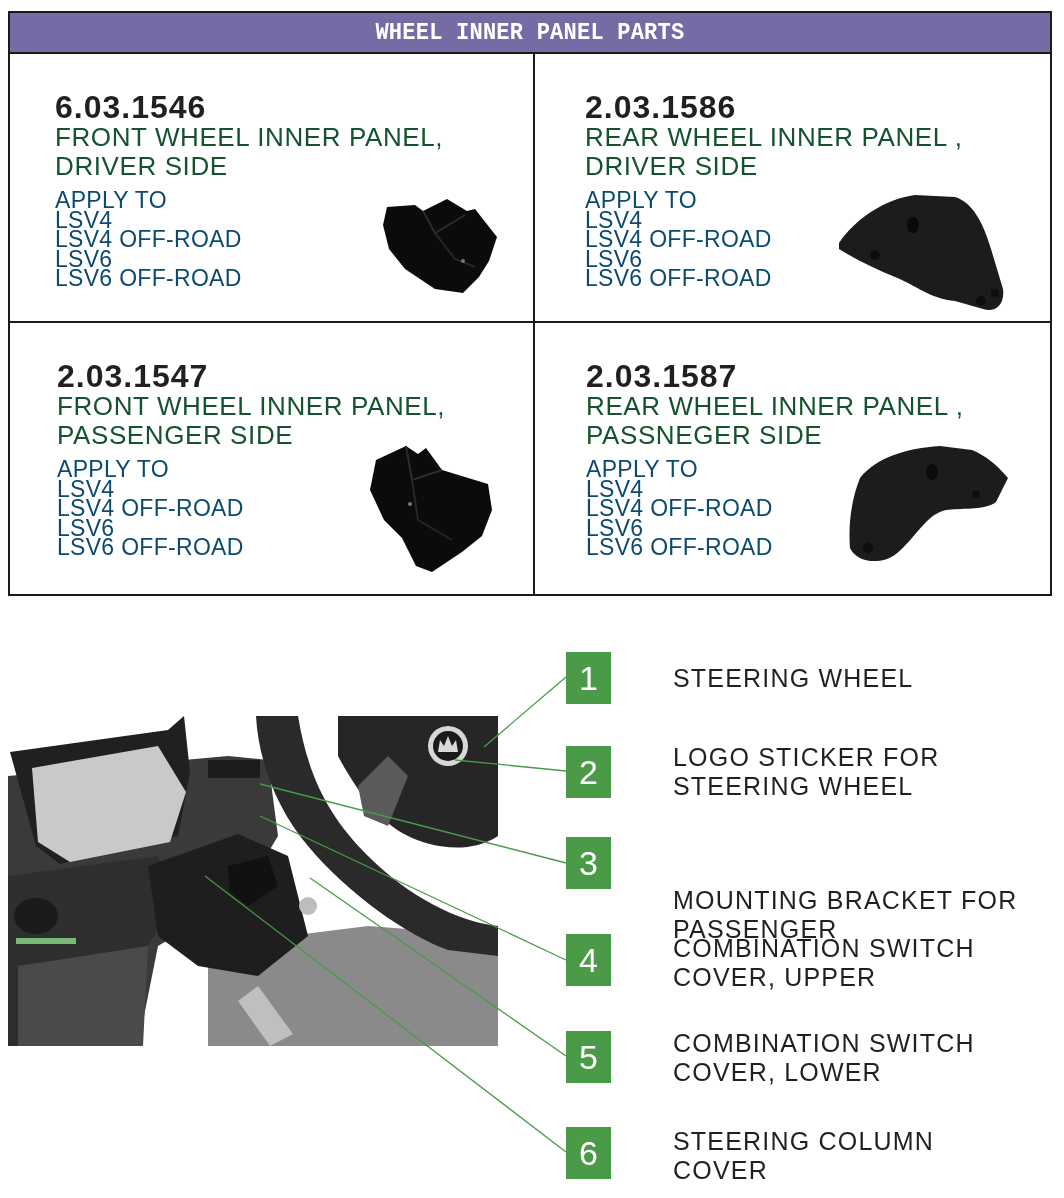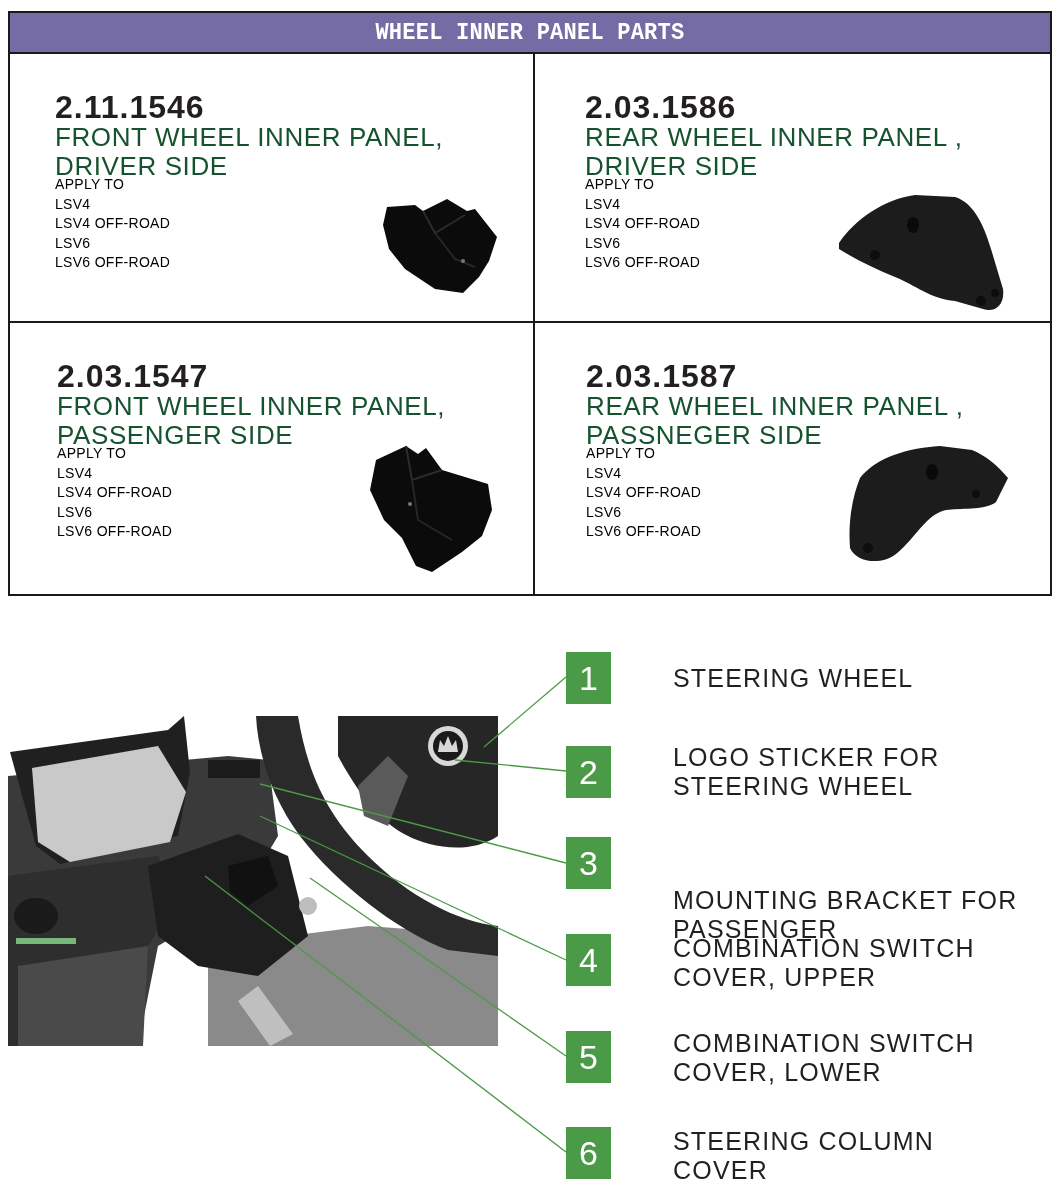--- a/index.html
+++ b/index.html
@@ -7,21 +7,21 @@
 
   .table { position:absolute; left:8px; top:11px; width:1044px; height:585px; border:2px solid #1a1a1a; box-sizing:border-box; }
   .table-header { position:absolute; left:0; top:0; right:0; height:39px; background:#756ca6; border-bottom:2px solid #1a1a1a; display:flex; align-items:center; justify-content:center;font-family:Liberation Mono, monospace; }
   .table-header span { color:#ffffff; font-weight:bold; font-size:24px; letter-spacing:0.2px; transform:scaleX(0.92); display:inline-block; }
   .vline { position:absolute; left:523px; top:41px; width:2px; bottom:0; background:#1a1a1a; }
   .hline { position:absolute; left:0; right:0; top:308px; height:2px; background:#1a1a1a; }
 
   .cell { position:absolute; }
   .cell .partno { position:absolute; left:0; top:0; font-size:32px; font-weight:bold; color:#231f20; letter-spacing:1px; }
   .cell .title { position:absolute; left:0; top:34px; font-size:26px; line-height:29px; color:#14532d; letter-spacing:0.6px; white-space:pre; }
-  .cell .apply { position:absolute; left:0; top:86px; font-size:14px; line-height:19.5px; color:#000000; letter-spacing:0.3px; }
+  .cell .apply { position:absolute; left:0; top:102px; font-size:23px; line-height:19.5px; color:#0c4a6e; letter-spacing:0.3px; }
   .cell .apply div { white-space:nowrap; }
   .cell svg { position:absolute; }
 
   .photo { position:absolute; left:8px; top:716px; width:490px; height:330px; overflow:hidden; }
   .leaders { position:absolute; left:0; top:0; width:1064px; height:1198px; pointer-events:none; }
 
   .badge { position:absolute; left:566px; width:45px; height:52px; background:#4a9a47; color:#ffffff; font-size:34px; display:flex; align-items:center; justify-content:center; }
   .label { position:absolute; left:645px; font-size:25px; line-height:29px; color:#231f20; letter-spacing:1.2px; }
   .label div { white-space:nowrap;margin-left:28px; }
 </style>
@@ -29,21 +29,21 @@
 <body>
 
 <div class="table">
   <div class="table-header">
     <span>WHEEL INNER PANEL PARTS</span>
   </div>
   <div class="vline"></div>
   <div class="hline"></div>
 
   <div class="cell" style="left:45px; top:76px; width:470px; height:220px;">
-    <div class="partno">2.11.1546</div>
+    <div class="partno">6.03.1546</div>
     <div class="title"><div>FRONT WHEEL INNER PANEL,</div><div>DRIVER SIDE</div></div>
     <div class="apply">
       <div>APPLY TO</div>
       <div>LSV4</div>
       <div>LSV4 OFF-ROAD</div>
       <div>LSV6</div>
       <div>LSV6 OFF-ROAD</div>
     </div>
     <svg style="left:320px; top:100px;" width="130" height="110" viewBox="0 0 130 110">
       <path d="M12 18 L40 16 L48 22 L72 10 L92 22 L100 20 L122 48 L114 72 L104 88 L88 104 L60 100 L30 80 L14 60 L8 36 Z" fill="#0b0b0b"></path>

